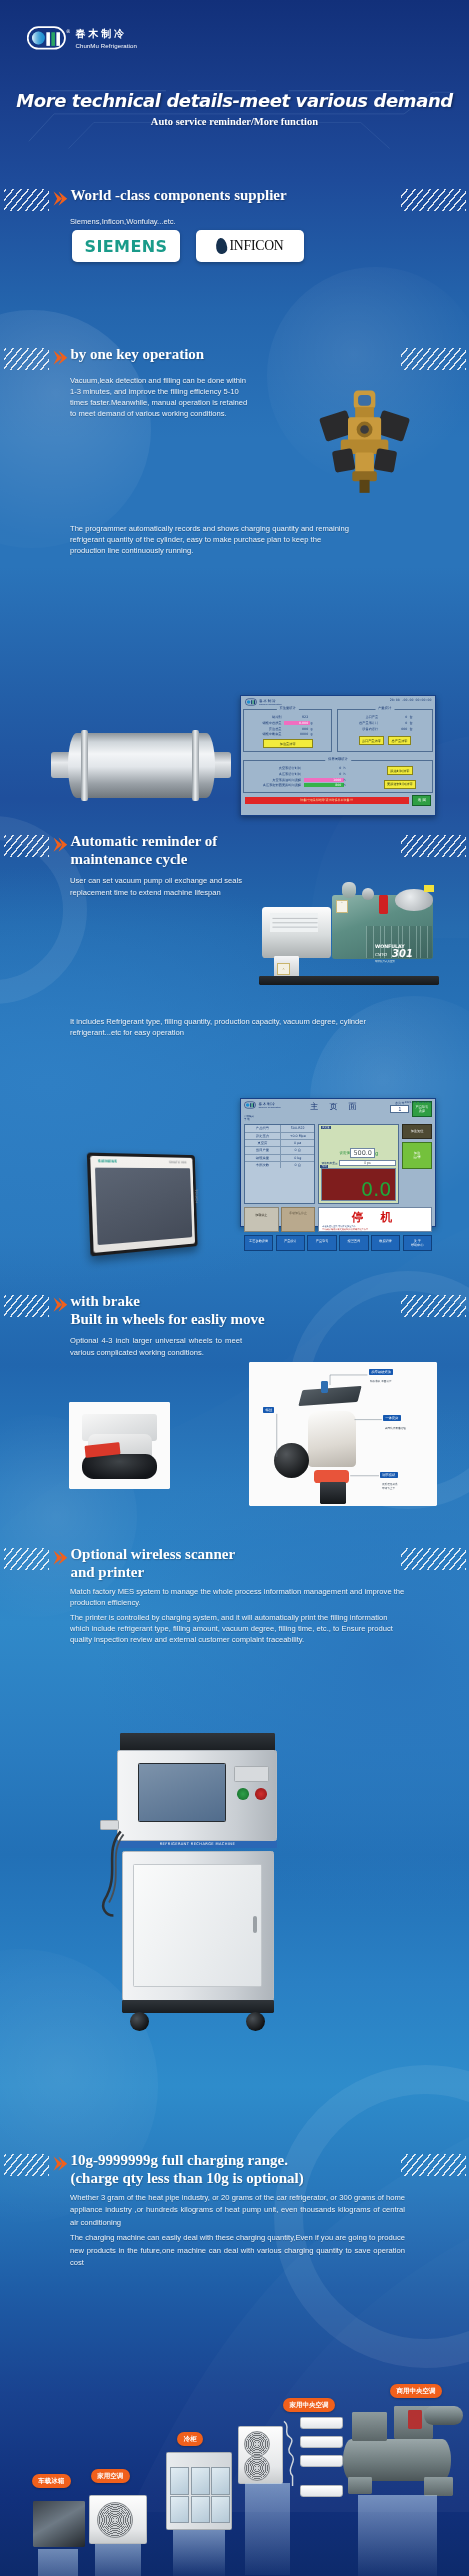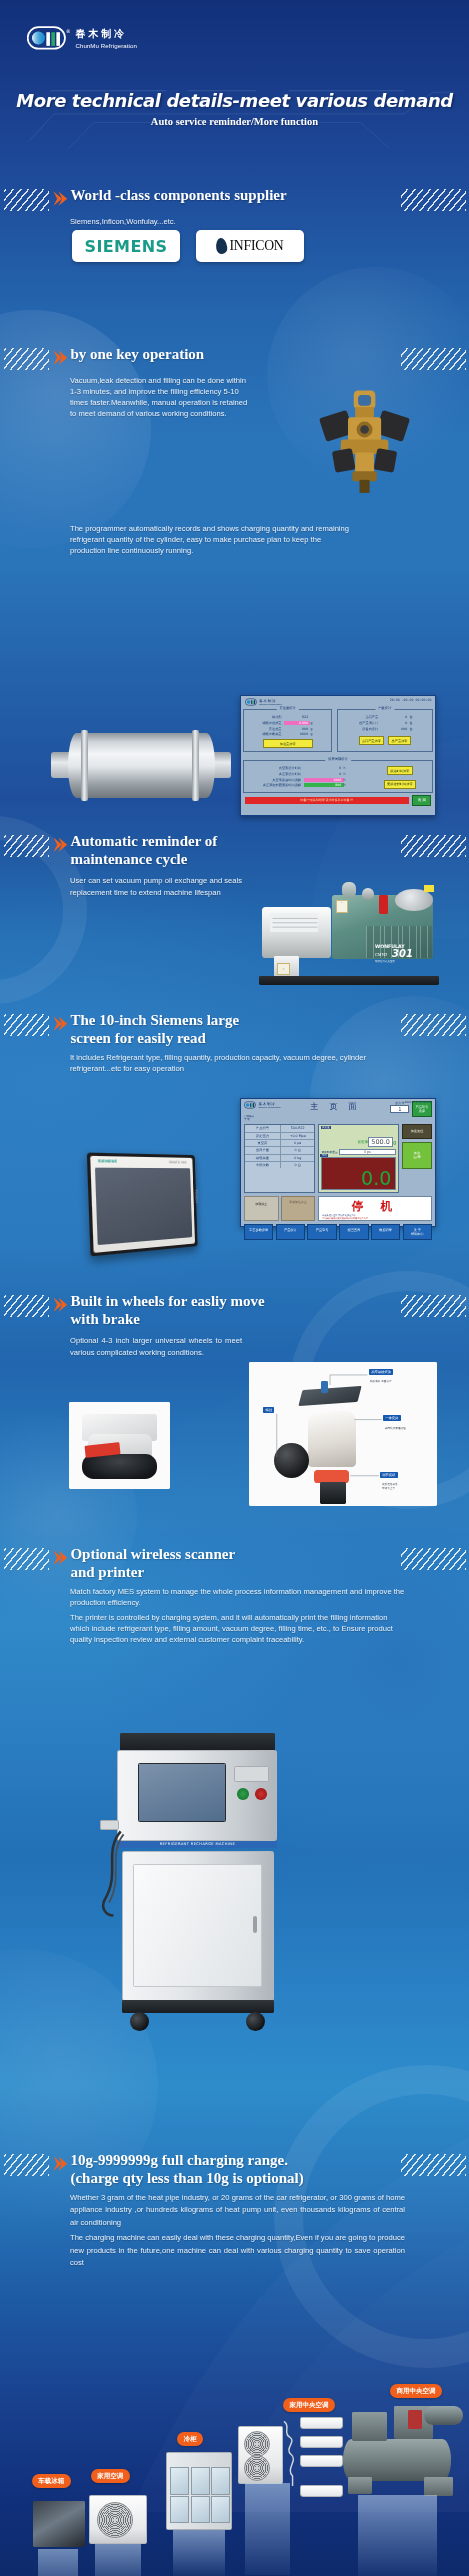--- a/index.html
+++ b/index.html
@@ -451,30 +451,20 @@
   <div style="position:absolute;left:29px;top:81px;width:24.5px;height:24.5px;background:linear-gradient(180deg,#f5f6f7,#c0c4c6);border-radius:1.4px;"></div>
   <div style="position:absolute;left:32px;top:88px;width:13px;height:11.6px;background:#f3f0e2;border:0.7px solid #c8b46c;font-size:2.9px;color:#8a6f15;text-align:center;line-height:11.6px;">⚠</div>
   <div style="position:absolute;left:14.4px;top:101px;width:180px;height:8.7px;background:linear-gradient(180deg,#2b2f33,#16191c);border-radius:1.4px;"></div>
   <div style="position:absolute;left:130px;top:69px;color:#fff;font-size:4.7px;font-family:'DejaVu Sans',sans-serif;font-weight:bold;">WONFULAY</div>
   <div style="position:absolute;left:130px;top:77px;color:#fff;font-size:4.3px;font-style:italic;font-family:'Liberation Serif',serif;">CMVD</div>
   <div style="position:absolute;left:147px;top:73px;color:#fff;font-size:10px;font-weight:bold;font-family:'DejaVu Sans',sans-serif;font-style:italic;">301</div>
   <div style="position:absolute;left:130px;top:85px;color:#dde7e4;font-size:2.5px;font-family:'DejaVu Sans',sans-serif;">双级旋片式真空泵</div>
 </div>
 
 <div class="sec" style="top:1011px;">
-  <div class="head-row">
-    <span class="hatch left"></span>
-    <span class="hatch right"></span>
-    <svg class="chev" viewBox="0 0 22 24">
-        <path d="M2 2 L14 12 L2 22 L7 12 Z" fill="#f0601c"></path>
-        <path d="M9 2 L21 12 L9 22 L14 12 Z" fill="#f0601c"></path>
-      </svg>
-    <h3>The 10-inch Siemens large</h3>
-    <h3>screen for easily read</h3>
-  </div>
   <p class="body" style="padding-right:72px;">It includes Refrigerant type, filling quantity, production capacity, vacuum degree, cylinder refrigerant...etc for easy operation</p>
 </div>
 
 <div class="panel-hw" style="left:90px;top:1154px;width:112px;height:97px;">
   <div class="panel-face"></div>
   <div class="panel-screen"></div>
   <div style="position:absolute;left:10px;top:5.8px;color:#1a9b8a;font-size:3.6px;font-weight:bold;font-family:'DejaVu Sans',sans-serif;">SIEMENS</div>
   <div style="position:absolute;right:10px;top:5.8px;color:#6a6f74;font-size:3.2px;font-family:'DejaVu Sans',sans-serif;">SIMATIC HMI</div>
   <div style="position:absolute;right:-2.9px;top:36px;color:#8a9098;font-size:4.3px;font-family:'DejaVu Sans',sans-serif;writing-mode:vertical-rl;">TOUCH</div>
 </div>
@@ -530,21 +520,21 @@
           <span class="v">0 kg</span>
         </div>
       <div class="specrow" style="border-bottom:none;">
           <span class="k">本批次数</span>
           <span class="v">0 台</span>
         </div>
     </div>
 
     <div style="flex:1;background:#cfe0b8;border:0.7px solid #4f6d92;position:relative;padding:2.2px;">
       <div style="position:absolute;left:1.4px;top:0.7px;background:#2d4b7c;color:#fff;font-size:2.5px;padding:0 1.4px;">设定值</div>
-      <div style="display:flex;align-items:center;justify-content:flex-end;gap:0;margin-top:10px;">
+      <div style="display:flex;align-items:center;justify-content:center;gap:0;margin-top:21px;">
         <span style="color:#1f8b35;font-size:3.6px;font-family:'DejaVu Sans',sans-serif;">设定值</span>
         <span style="background:#fff;border:0.7px solid #6f86a2;font-size:6.5px;color:#4b5358;padding:0 2.2px;font-family:'DejaVu Sans',sans-serif;">500.0</span>
         <span style="color:#1f8b35;font-size:5px;">g</span>
       </div>
       <div style="display:flex;align-items:center;gap:1.4px;margin-top:1.4px;">
         <span style="color:#17386f;font-size:2.7px;font-family:'DejaVu Sans',sans-serif;">钢瓶剩余重量</span>
         <span style="background:#fff;border:0.7px solid #6f86a2;font-size:3.2px;color:#4b5358;flex:1;text-align:center;">0 pa</span>
       </div>
       <div style="background:#7f1d1d;border:0.7px solid #6f86a2;margin-top:2.2px;height:33px;position:relative;">
         <span style="position:absolute;left:-2.2px;top:-3.6px;background:#2d4b7c;color:#fff;font-size:2.5px;padding:0 1.4px;">实时</span>
@@ -583,22 +573,22 @@
 </div>
 
 <div class="sec" style="top:1292px;">
   <div class="head-row">
     <span class="hatch left"></span>
     <span class="hatch right"></span>
     <svg class="chev" viewBox="0 0 22 24">
         <path d="M2 2 L14 12 L2 22 L7 12 Z" fill="#f0601c"></path>
         <path d="M9 2 L21 12 L9 22 L14 12 Z" fill="#f0601c"></path>
       </svg>
+    <h3>with brake</h3>
     <h3>Built in wheels for easliy move</h3>
-    <h3>with brake</h3>
   </div>
   <p class="body just" style="padding-right:227px;margin-top:7.2px;line-height:12.3px;">Optional 4-3 inch larger universal wheels to meet various complicated working conditions.</p>
 </div>
 
 <div class="photocard" style="left:69px;top:1402px;width:101px;height:87px;">
   <div style="position:absolute;left:13px;top:11.6px;width:75px;height:27.4px;background:linear-gradient(160deg,#f7f7f7,#cfd2d4);border-radius:2.9px;"></div>
   <div style="position:absolute;left:19px;top:32px;width:64px;height:29px;background:linear-gradient(170deg,#f2f2f2,#c6c9cb);border-radius:7.2px 7.2px 2.9px 2.9px;"></div>
   <div style="position:absolute;left:13px;top:52px;width:75px;height:24.5px;background:radial-gradient(ellipse at 50% 30%,#3f4448,#14161a 75%);border-radius:11.6px;"></div>
   <div style="position:absolute;left:16px;top:42px;width:35px;height:11.6px;background:#d9382a;border-radius:1.4px;transform:rotate(-6deg);"></div>
 </div>

